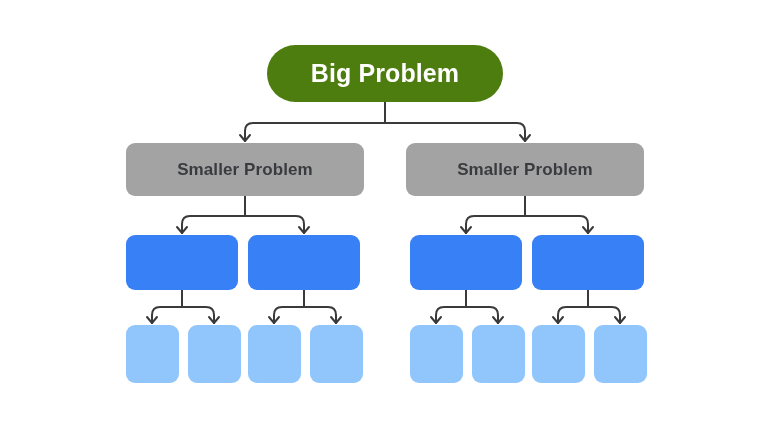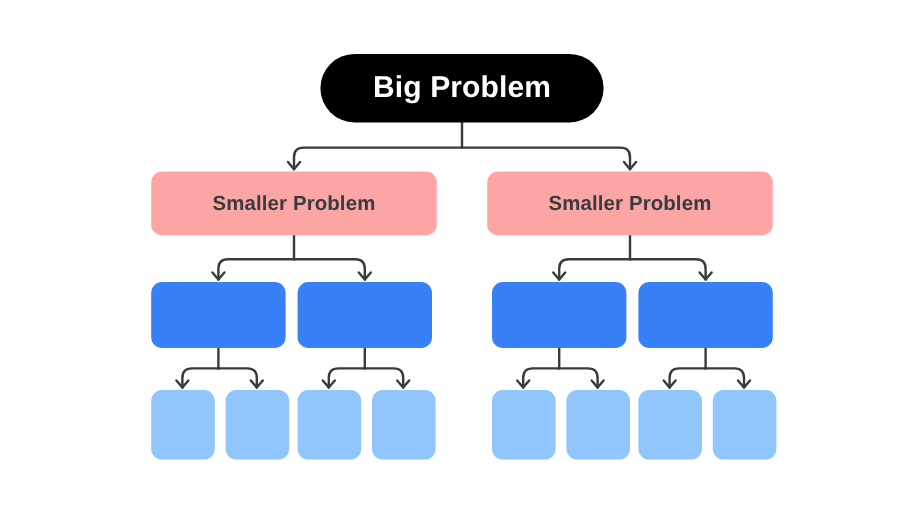--- a/index.html
+++ b/index.html
@@ -26,31 +26,31 @@
   .node {
     position: absolute;
     display: flex;
     align-items: center;
     justify-content: center;
     box-sizing: border-box;
     text-align: center;
     z-index: 2;
   }
   .node-root {
-    background: #000000;
+    background: #4d7c0f;
     border-radius: 32px;
   }
   .node-root .node-label {
     color: #ffffff;
     font-size: 25px;
     font-weight: bold;
     letter-spacing: 0.1px;
   }
   .node-level2 {
-    background: #fca5a5;
+    background: #a3a3a3;
     border-radius: 9px;
   }
   .node-level2 .node-label {
     color: #3A3B3F;
     font-size: 17px;
     font-weight: bold;
     letter-spacing: 0.1px;
   }
   .node-level3 {
     background: #3880F5;

